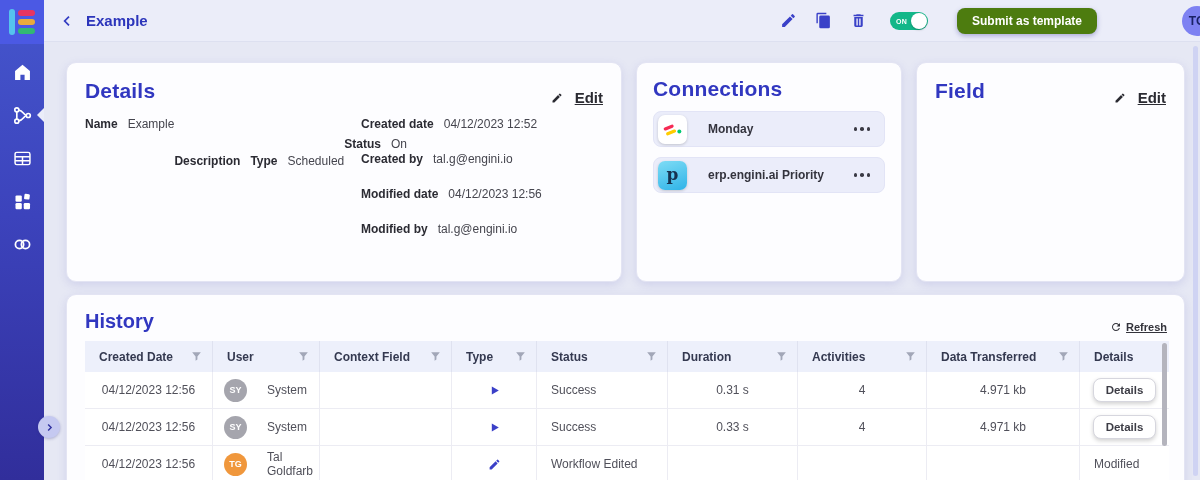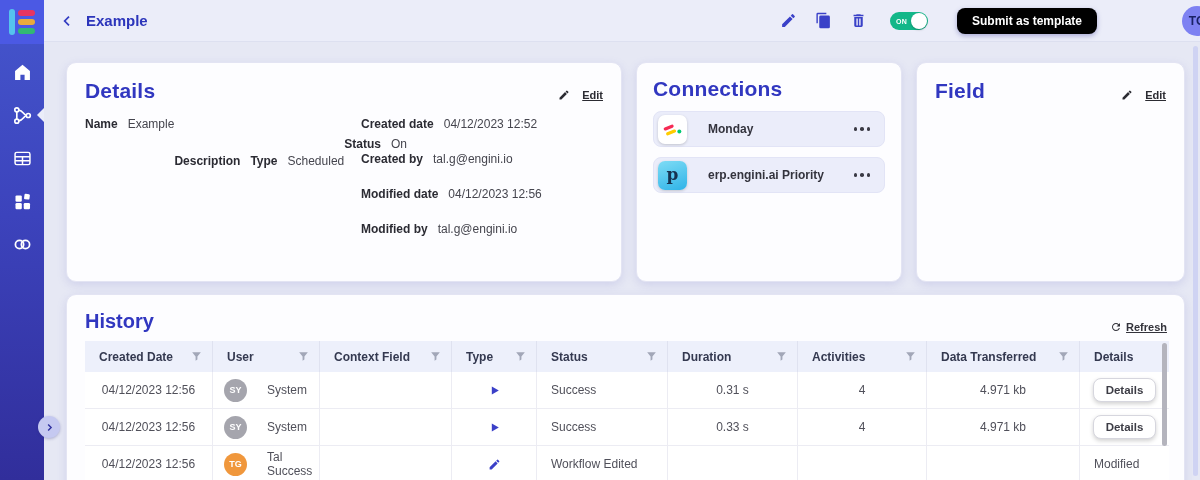--- a/index.html
+++ b/index.html
@@ -30,36 +30,36 @@
   .topbar { position:absolute; left:44px; top:0; right:0; height:42px; background:#ebedf9;
     border-bottom:1px solid #dde0f0; display:flex; align-items:center; padding:0 0 0 12px; z-index:20; }
   .back-btn { width:22px; height:22px; display:flex; align-items:center; justify-content:center; color:#333cc2; cursor:pointer; }
   .page-title { margin-left:8px; font-size:15px; font-weight:bold; color:#2c35bb; }
   .topbar-right { margin-left:auto; display:flex; align-items:center; gap:15px; }
   .tb-icon { width:20px; height:20px; color:#3a41c8; display:flex; align-items:center; justify-content:center; cursor:pointer; }
   .tb-icon svg { width:17px; height:17px; }
   .toggle { width:38px; height:18px; border-radius:10px; background:#13b789; position:relative; margin-left:6px; cursor:pointer; }
   .toggle-label { position:absolute; left:6px; top:50%; transform:translateY(-50%); font-size:7px; font-weight:bold; color:#fff; letter-spacing:.3px; }
   .toggle-knob { position:absolute; right:1px; top:1px; width:16px; height:16px; border-radius:50%; background:#fff; box-shadow:0 1px 2px rgba(0,0,0,.25); }
-  .submit-btn { margin-left:14px; background:#000000; color:#fff; font-size:12px; font-weight:bold;
+  .submit-btn { margin-left:14px; background:#4d7c0f; color:#fff; font-size:12px; font-weight:bold;
     border:none; border-radius:8px; padding:6px 15px; box-shadow:0 2px 5px rgba(50,50,150,.35); cursor:pointer; font-family:inherit; }
   .tb-avatar { width:30px; height:30px; border-radius:50%; background:#7d81f2; color:#1a2166;
     font-size:12px; font-weight:bold; display:flex; align-items:center; justify-content:center;
     margin-left:70px; margin-right:-12px; flex-shrink:0; cursor:pointer; }
 
   
   .main { position:absolute; left:44px; top:42px; right:0; bottom:0; overflow:hidden; padding:20px 15px 0 22px; }
   .page-scroll-track { position:absolute; right:2px; top:4px; bottom:4px; width:5px; border-radius:3px; background:#cfd3f3; z-index:15; }
 
   .cards-row { display:flex; gap:14px; }
   .card { background:#fdfdff; border:1px solid #e3e4f3; border-radius:10px;
     box-shadow:0 3px 10px rgba(120,120,200,.20); position:relative; }
   .card-title { font-size:21px; font-weight:bold; color:#3137c0; letter-spacing:.2px; }
   .edit-link { position:absolute; top:26px; right:18px; display:flex; align-items:center; gap:12px;
-    color:#2b2b32; font-size:11px; font-weight:bold; cursor:pointer; }
+    color:#2b2b32; font-size:15px; font-weight:bold; cursor:pointer; }
   .edit-link .lbl { text-decoration:underline; }
   .edit-link svg { width:12px; height:12px; }
 
   .details-card { width:556px; height:220px; padding:16px 18px; }
   .details-cols { display:flex; margin-top:14px; }
   .dcol-left { width:276px; display:flex; flex-direction:row; }
   .dcol-right { flex:1; display:flex; flex-direction:column; gap:21px; }
   .field { display:flex; gap:10px; font-size:12px; align-items:baseline; }
   .field .flabel { font-weight:bold; color:#2b2b33; }
   .field .fvalue { color:#45454e; }
@@ -405,21 +405,21 @@
           <div class="cell c-center">4.971 kb</div>
           <div class="cell c-center">
             <button class="details-btn">Details</button>
           </div>
         </div>
 
         <div class="hist-grid">
           <div class="cell c-center">04/12/2023 12:56</div>
           <div class="cell user-cell">
             <span class="row-avatar av-user">TG</span>
-            <span>Tal Success</span>
+            <span>Tal Goldfarb</span>
           </div>
           <div class="cell"></div>
           <div class="cell c-center">
             <span class="type-icon">
                 <svg viewBox="0 0 24 24" fill="currentColor">
                   <path d="M3 17.25V21h3.75L17.81 9.94l-3.75-3.75L3 17.25zM20.71 7.04a1 1 0 000-1.41l-2.34-2.34a1 1 0 00-1.41 0l-1.83 1.83 3.75 3.75 1.83-1.83z"></path>
                 </svg>
               </span>
           </div>
           <div class="cell c-left">Workflow Edited</div>

